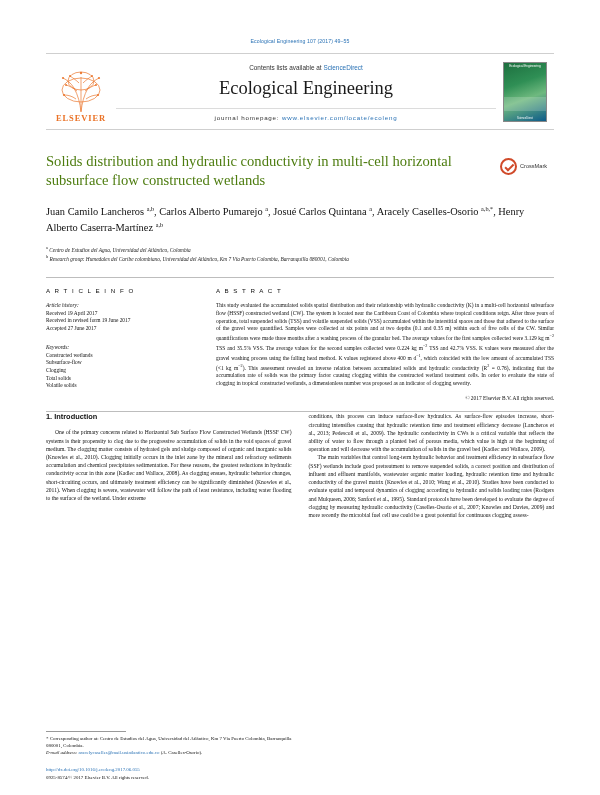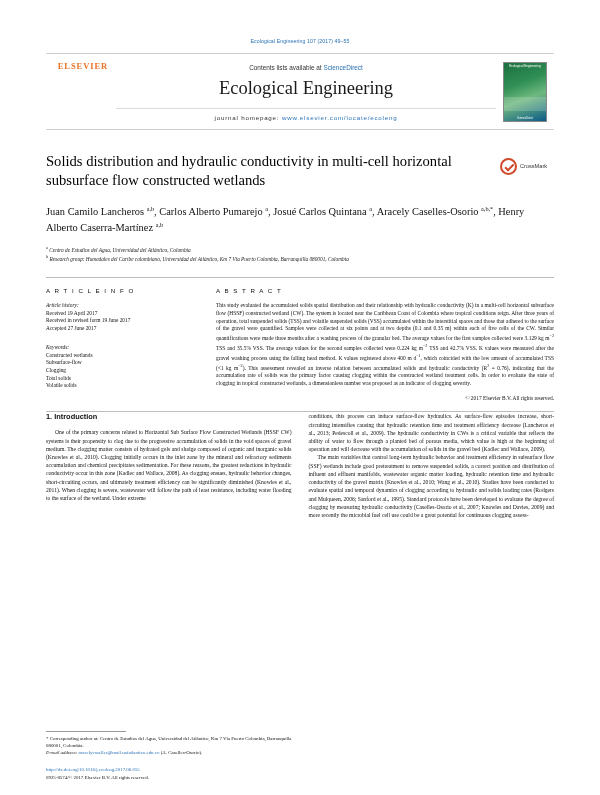--- a/index.html
+++ b/index.html
@@ -33,21 +33,21 @@
     align-items:stretch;
   }
   .mast-left {
     width:70px;
     display:flex; align-items:center; justify-content:center;
     position:relative;
   }
   .elsevier-logo {
     width:54px; height:62px;
     position:relative;
-    display:flex; flex-direction:row; justify-content:flex-end;
+    display:flex; flex-direction:column; justify-content:flex-end;
     background:#ffffff;
   }
   .elsevier-tree {
     height:44px; width:54px;
     position:relative;
     overflow:hidden;
   }
   .elsevier-tree svg { position:absolute; top:0; left:0; }
   .elsevier-word {
     font-family:"Liberation Serif", serif;
@@ -112,21 +112,21 @@
   }
 
   
   .title-wrap { margin-top:22px; position:relative; padding-right:60px; }
   h1.title {
     font-family:"Liberation Serif", serif;
     font-size:14.6px;
     font-weight:normal;
     line-height:1.32;
     margin:0;
-    color:#000000;
+    color:#4d7c0f;
   }
   .crossmark {
     position:absolute;
     right:0; top:2px;
     width:54px; height:24px;
     display:flex; align-items:center; gap:3px;
   }
   .cm-circle {
     width:17px; height:17px; border-radius:50%;
     border:2.4px solid #d04a2a;

